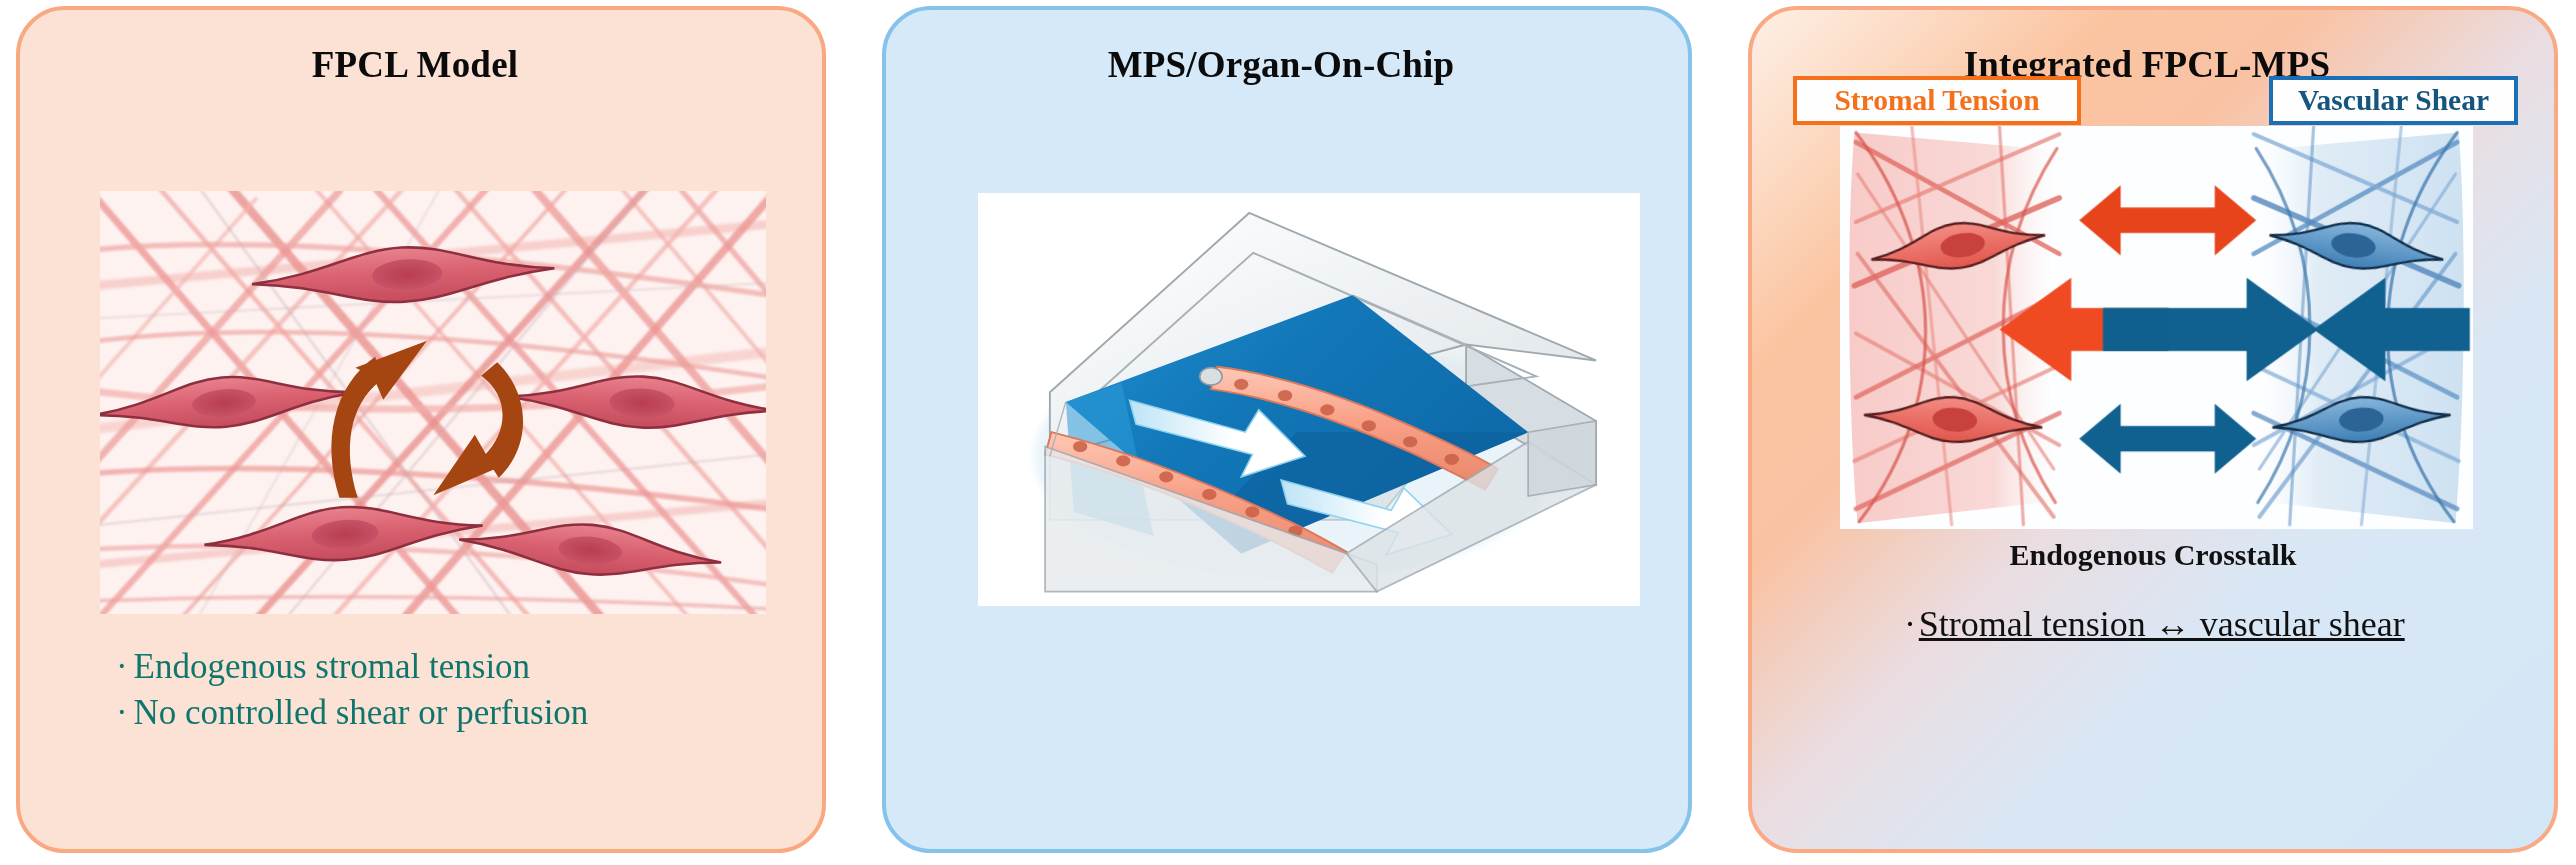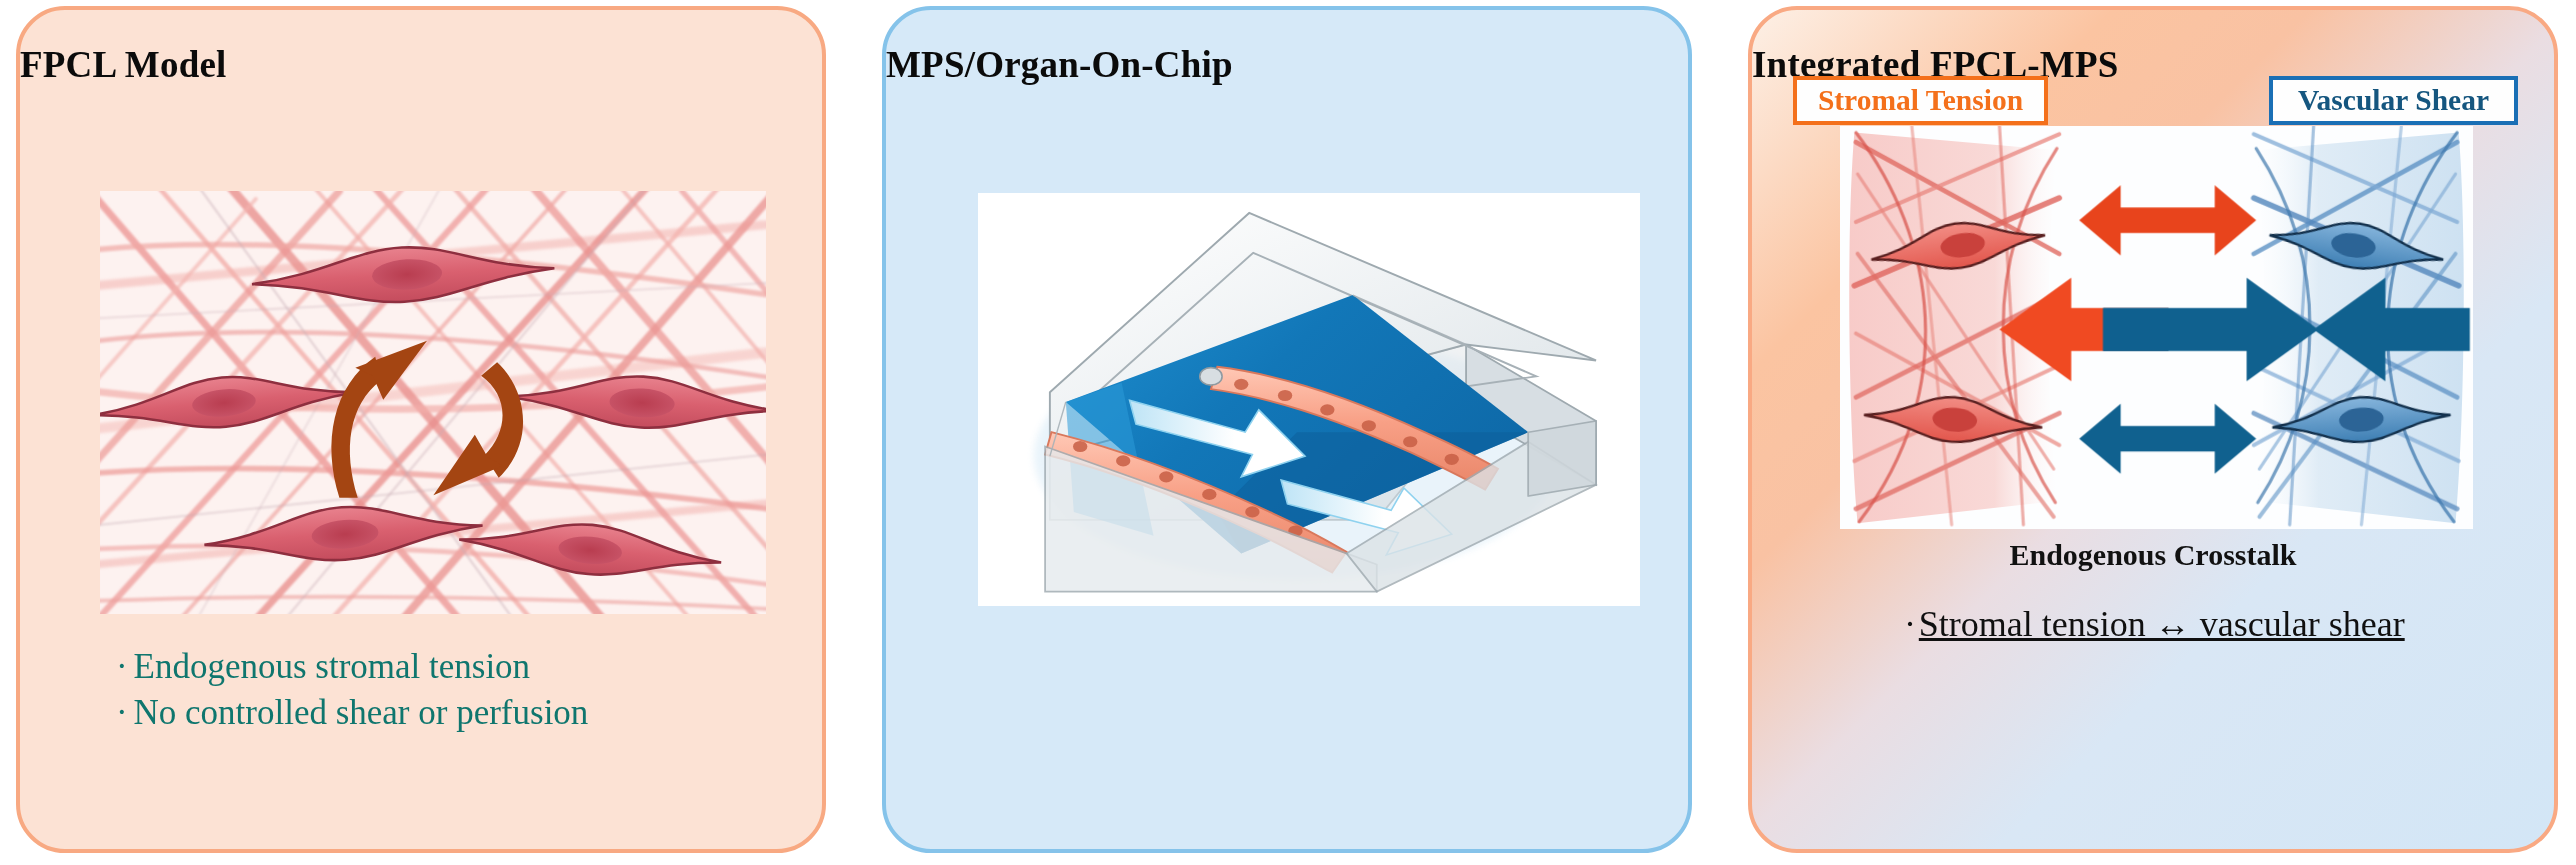--- a/index.html
+++ b/index.html
@@ -6,21 +6,21 @@
   body{width:2576px;height:865px;font-family:"Liberation Serif",serif;overflow:hidden;}
   .figure{position:relative;width:2576px;height:865px;background:#fff;}
 
   
   .panel{position:absolute;top:6.4px;height:847px;border-radius:49px;box-sizing:border-box;}
   .panel-1{left:16px;width:810px;background:#FCE2D4;border:4px solid #F8A982;}
   .panel-2{left:882px;width:810px;background:#D6E9F8;border:4px solid #85C3EA;}
   .panel-3{left:1748px;width:810px;border:4px solid #F9A983;
            background:linear-gradient(135deg,#FDF0E6 0%,#FBC4A1 22%,#F9C2A3 34%,#EADDE2 50%,#D9E7F5 66%,#D3E6F6 100%);}
 
-  .ptitle{position:absolute;left:0;right:12px;font-weight:bold;color:#0b0b0b;
+  .ptitle{position:absolute;left:0;right:12px;text-align:center;font-weight:bold;color:#0b0b0b;
           letter-spacing:0.2px;font-family:"Liberation Serif",serif;}
   .p1title{top:33px;font-size:37px;}
   .p2title{top:33px;font-size:37px;}
   .p3title{top:33px;font-size:37px;}
 
   
   .bullets{position:absolute;font-size:35px;line-height:1.30;color:#0f766e;}
   .bullets div{white-space:nowrap;}
   .bul{display:inline-block;width:17.5px;}
 
@@ -29,21 +29,21 @@
             background:#FDF0EE;}
   .fpcl-img svg{display:block;}
 
   
   .chip-plate{position:absolute;left:92px;top:183px;width:662px;height:413px;background:#fff;overflow:hidden;}
   .chip-plate svg{display:block;}
 
   
   .tagbox{position:absolute;background:#FEFEFE;box-sizing:border-box;display:flex;
           align-items:center;justify-content:center;font-weight:bold;}
-  .tag-stromal{left:41px;top:66px;width:255px;height:49px;border:4px solid #F4701B;color:#F4701B;font-size:29.5px;}
+  .tag-stromal{left:41px;top:66px;width:288px;height:49px;border:4px solid #F4701B;color:#F4701B;font-size:29.5px;}
   .tag-vascular{left:517px;top:66px;width:249px;height:49px;border:4px solid #1A6FB5;color:#15567F;font-size:29.5px;}
 
   .cross-img{position:absolute;left:88px;top:116px;width:633px;height:403px;background:#FDFEFF;overflow:hidden;}
   .cross-img svg{display:block;}
 
   .crosstalk-label{position:absolute;left:0;right:0;top:528px;text-align:center;
                    font-size:30px;font-weight:bold;color:#111;}
 
   .p3bullet{position:absolute;left:0;right:0;top:593px;text-align:center;font-size:36px;color:#101010;text-decoration:underline;}
 </style>

